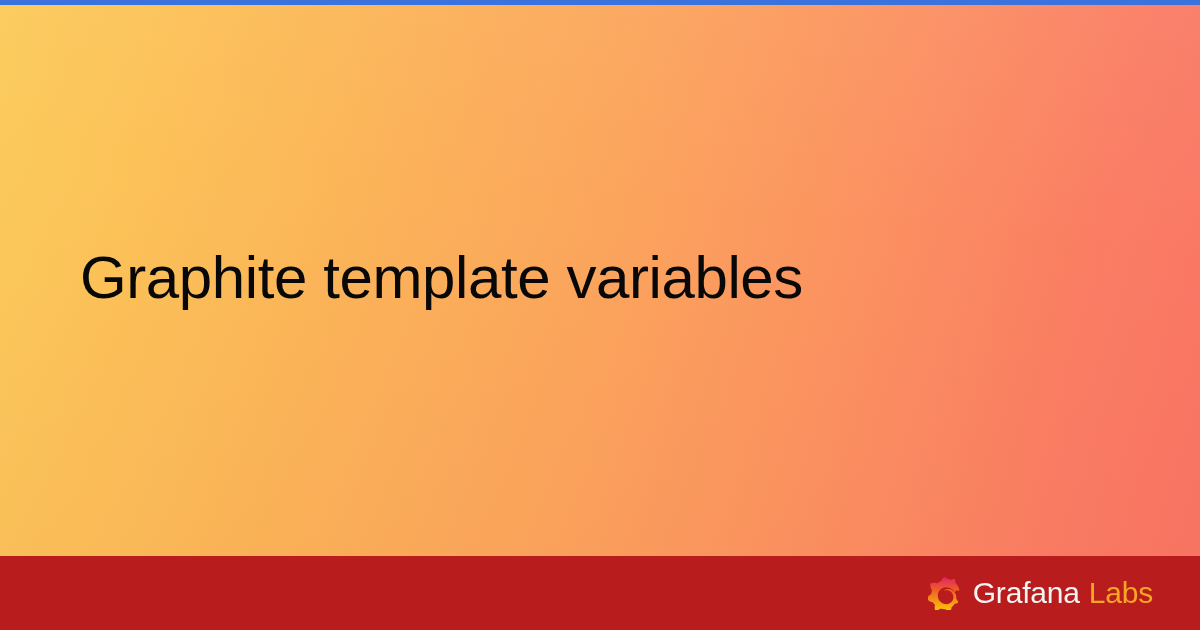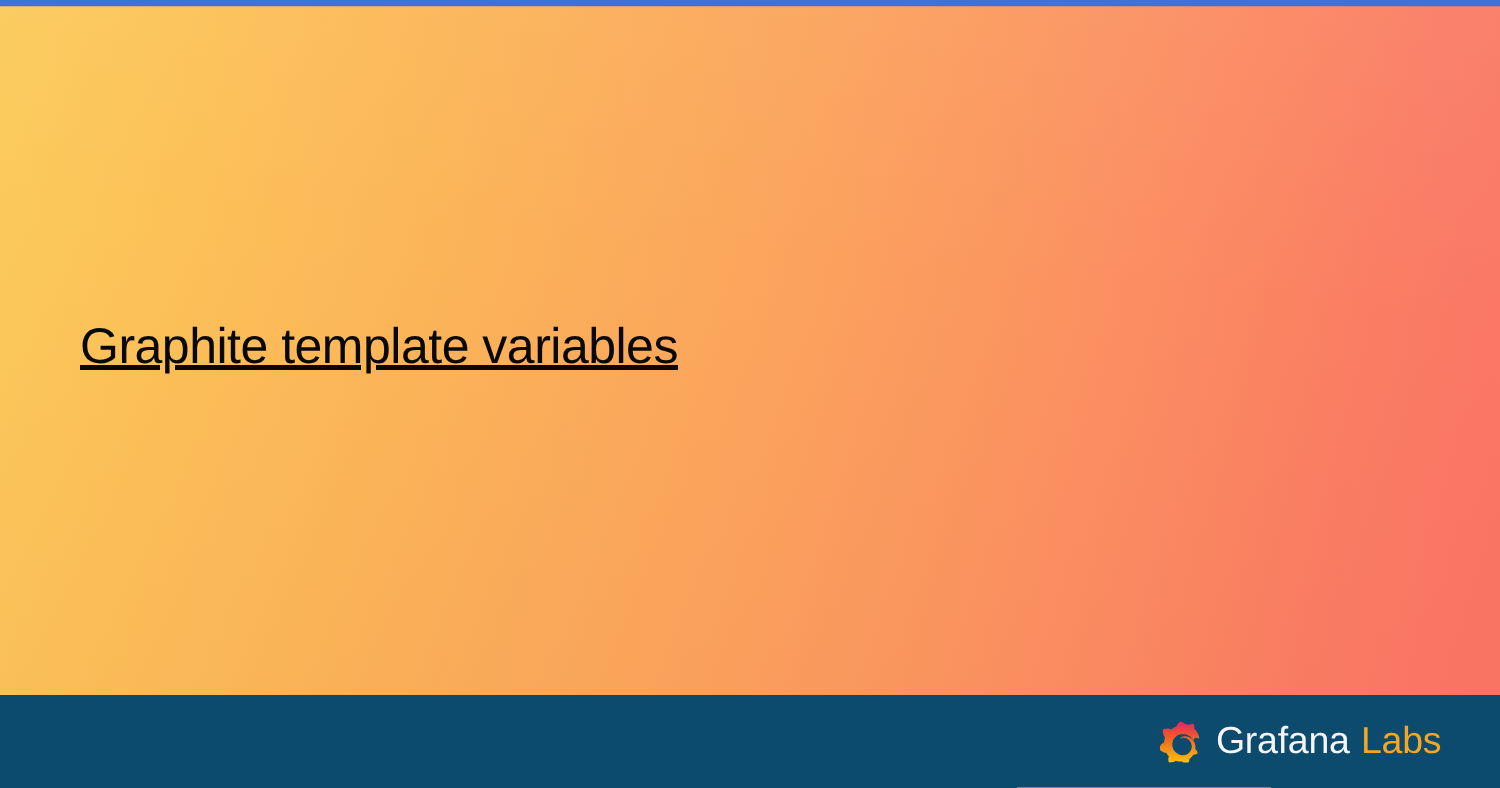--- a/index.html
+++ b/index.html
@@ -63,38 +63,37 @@
     position: absolute;
     left: 64px;
     right: 64px;
     top: 0;
     height: 556px;
     display: flex;
     align-items: center;
   }
 
   #title {
-    font-size: 40px;
+    font-size: 60px;
     line-height: 1.18;
     font-weight: 400;
     color: #080808;
     letter-spacing: -0.4px;
     max-width: 1000px;
-    margin: 0;
-    text-decoration: underline;
+    margin: 16px;
   }
 
   
   #footer {
     position: absolute;
     left: 0;
     top: 556px;
     width: 1200px;
     height: 74px;
-    background: #0c4a6e;
+    background: #b91c1c;
     display: flex;
     align-items: center;
     justify-content: flex-end;
   }
 
   #brand {
     display: flex;
     align-items: center;
     gap: 13px;
     margin-right: 47px;

